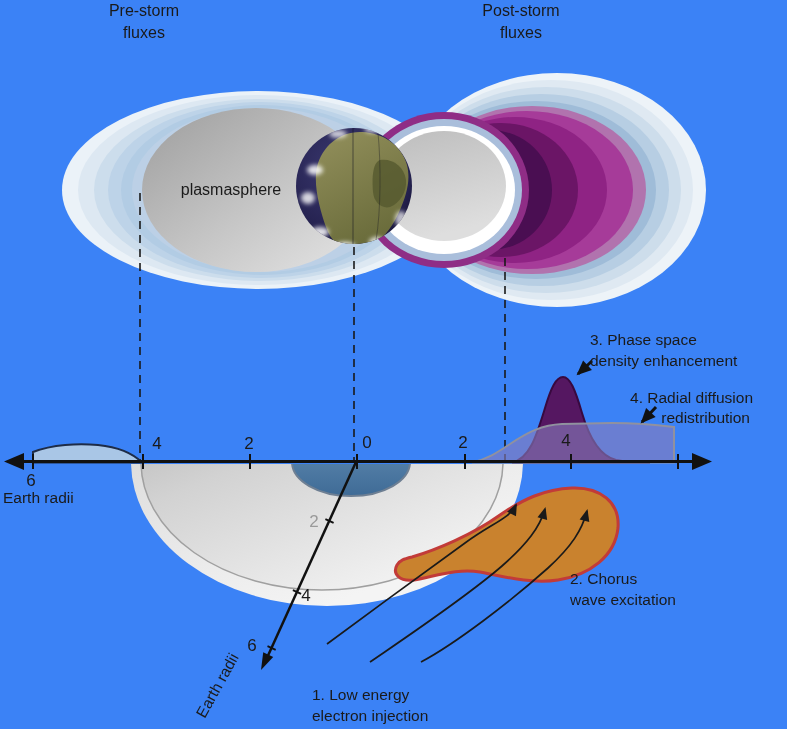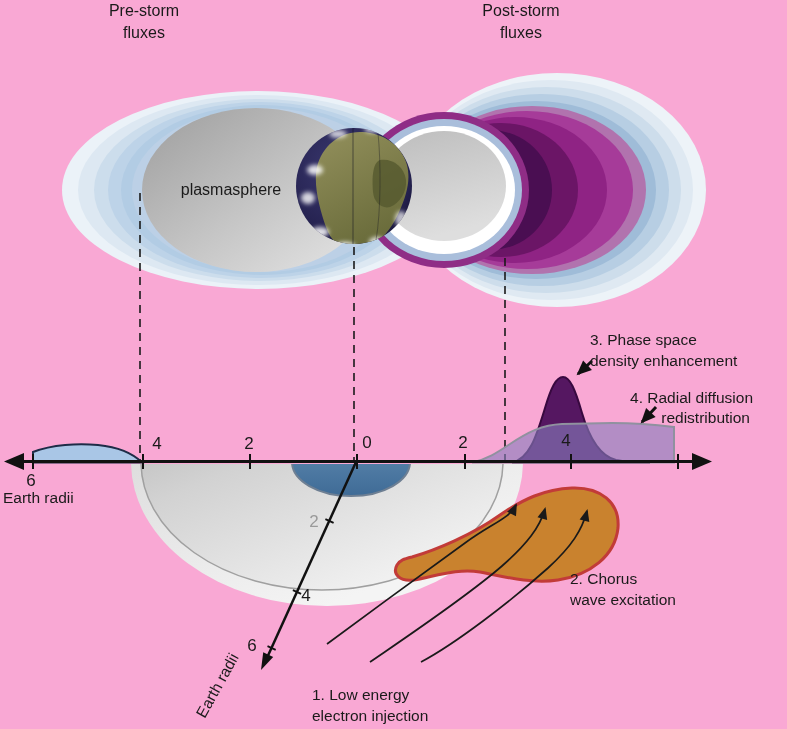--- a/index.html
+++ b/index.html
@@ -1,16 +1,16 @@
 <!DOCTYPE html>
 <html><head>
 <meta charset="utf-8">
 <style>
   html,body{margin:0;padding:0;background:#ffffff;}
-  #stage{position:relative;width:787px;height:729px;background:#f9a8d4;overflow:hidden;}
+  #stage{position:relative;width:787px;height:729px;background:#3b82f6;overflow:hidden;}
   svg{display:block;}
   text{font-family:"Liberation Sans","DejaVu Sans",sans-serif;fill:#1a1a1a;}
   .hdr{font-size:16px;}
   .tick{font-size:17px;}
   .lab{font-size:15.5px;}
   .graylab{fill:#9a9a9a;}
 </style>
 </head>
 <body>
 

